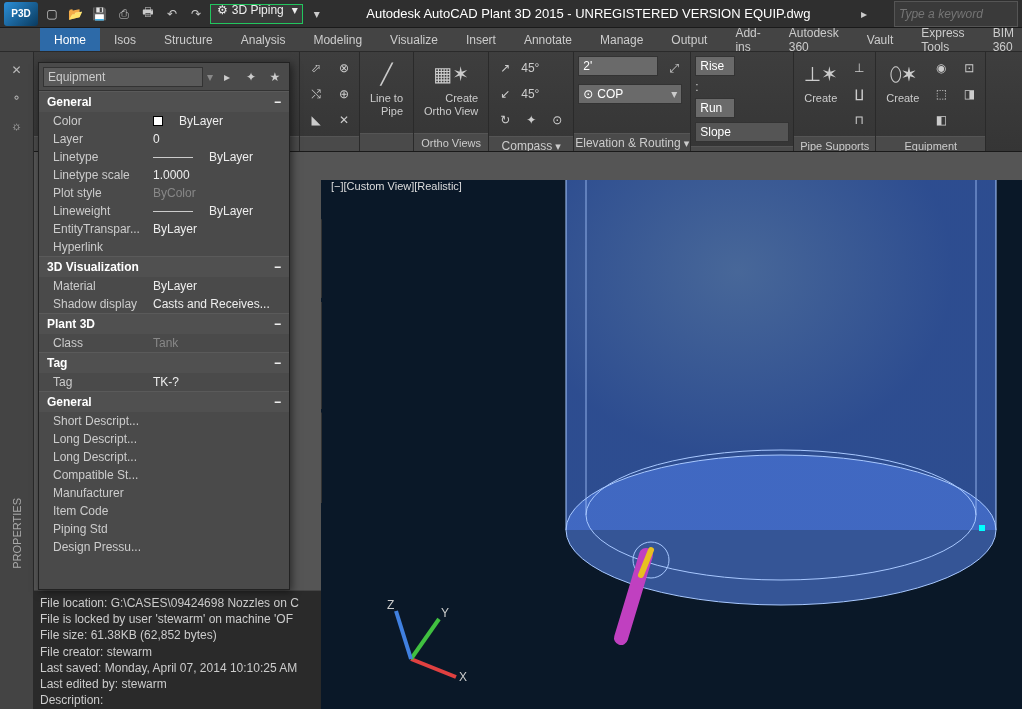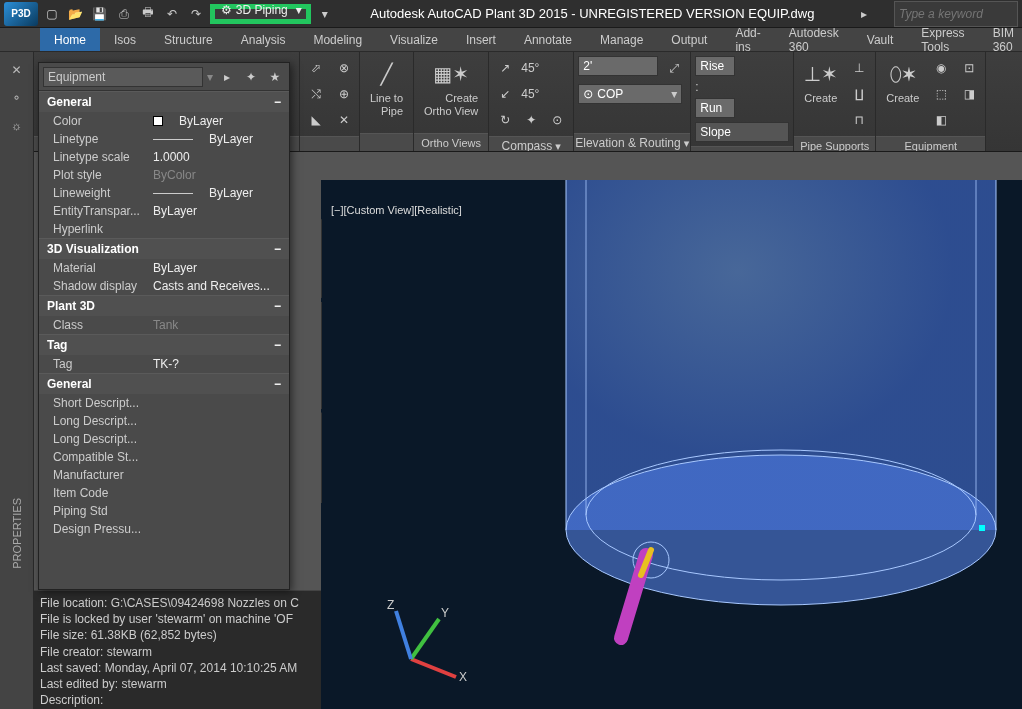--- a/index.html
+++ b/index.html
@@ -3,21 +3,21 @@
 <meta charset="utf-8">
 <style>
 * { margin:0; padding:0; box-sizing:border-box; font-family:"Segoe UI",Tahoma,sans-serif; font-size:12px; }
 body { background:#555; color:#ccc; width:1022px; height:709px; overflow:hidden; user-select:none; }
 
 
 .title-bar { height:28px; background:#2f2f2f; display:flex; align-items:center; padding:0 4px; gap:4px; border-bottom:1px solid #1a1a1a; }
 .app-logo { width:34px; height:24px; background:linear-gradient(135deg,#2b8fd8,#0a3a5e); border-radius:3px; display:flex; align-items:center; justify-content:center; color:#fff; font-weight:bold; font-size:10px; }
 .app-logo::before { content:"P3D"; }
 .qat-btn { width:20px; height:20px; display:flex; align-items:center; justify-content:center; color:#ccc; cursor:pointer; }
-.workspace-dd { background:#3a3a3a; border:5px solid #22c55e; height:20px; display:flex; align-items:center; padding:0 18px 8px 6px; color:#eee; position:relative; }
+.workspace-dd { background:#3a3a3a; border:1px solid #22c55e; height:20px; display:flex; align-items:center; padding:0 18px 8px 6px; color:#eee; position:relative; }
 .workspace-dd::before { content:"⚙"; margin-right:4px; }
 .workspace-dd::after { content:"▾"; position:absolute; right:4px; }
 .title-text { margin-left:auto; margin-right:auto; color:#fff; font-size:13px; }
 .search-box { background:#3a3a3a; border:1px solid #555; height:20px; width:124px; color:#888; padding:12px 4px; font-style:italic;margin-left:16px; }
 
 
 .menu-bar { height:24px; background:#444; display:flex; align-items:stretch; border-bottom:1px solid #2a2a2a; padding-left:40px; }
 .menu-item { padding:0 14px; display:flex; align-items:center; color:#ccc; cursor:pointer; }
 .menu-item.active { background:#2d6aa8; color:#fff; }
 
@@ -52,21 +52,21 @@
 .prop-label { width:100px; color:#ccc; white-space:nowrap; overflow:hidden; text-overflow:ellipsis; }
 .prop-value { flex:1; color:#eee; display:flex; align-items:center; gap:16px; }
 .swatch { width:10px; height:10px; background:#fff; border:1px solid #000; }
 .line-sample { width:40px; height:1px; background:#ccc; }
 
 
 .text-out { position:absolute; left:34px; top:590px; width:287px; height:119px; background:#2a2a2a; color:#ccc; padding:4px 6px; font-size:11px; line-height:1.35; overflow:hidden; border-top:1px solid #444; }
 
 
 .viewport { position:absolute; left:321px; top:180px; right:0; bottom:0; background:#0a1828; overflow:hidden; }
-.vp-label { position:absolute; top:24px; left:10px; color:#ddd; font-size:11px; }
+.vp-label { position:absolute; top:0; left:10px; color:#ddd; font-size:11px; }
 .vp-tabs { position:absolute; left:-16px; top:40px; display:flex; flex-direction:column; gap:4px; }
 .vp-tab { writing-mode:vertical-rl; transform:rotate(180deg); background:#444; color:#888; padding:10px 2px; font-size:10px; border:1px solid #333; cursor:pointer; }
 
 
 .tank-svg { position:absolute; left:200px; top:-20px; }
 .ucs { position:absolute; left:60px; bottom:20px; }
 </style>
 </head>
 <body>
 
@@ -268,20 +268,24 @@
         <span class="collapse">−</span>
       </div>
     <div class="prop-row">
         <div class="prop-label">Color</div>
         <div class="prop-value">
           <span class="swatch"></span>
           <span>ByLayer</span>
         </div>
       </div>
     <div class="prop-row">
+        <div class="prop-label">Layer</div>
+        <div class="prop-value">0</div>
+      </div>
+    <div class="prop-row">
         <div class="prop-label">Linetype</div>
         <div class="prop-value">
           <span class="line-sample"></span>
           <span>ByLayer</span>
         </div>
       </div>
     <div class="prop-row">
         <div class="prop-label">Linetype scale</div>
         <div class="prop-value">1.0000</div>
       </div>

